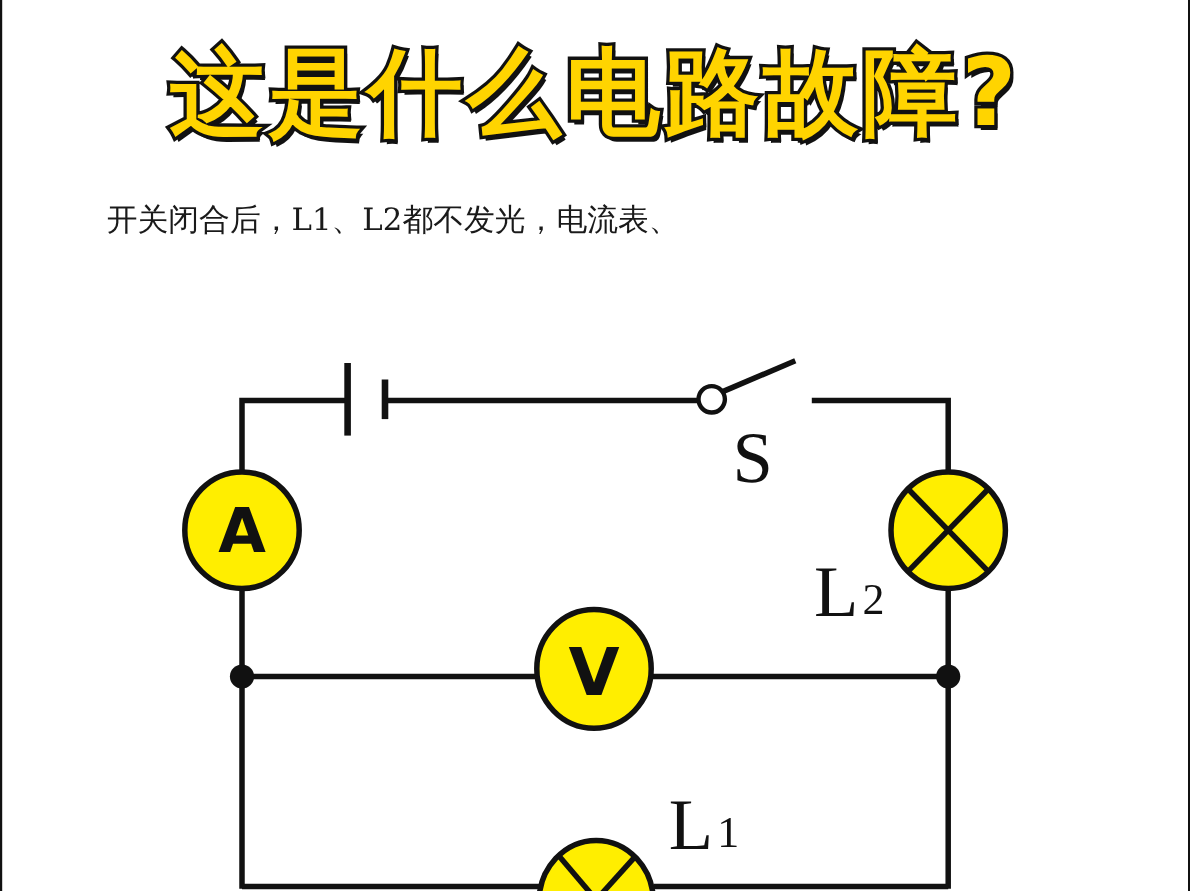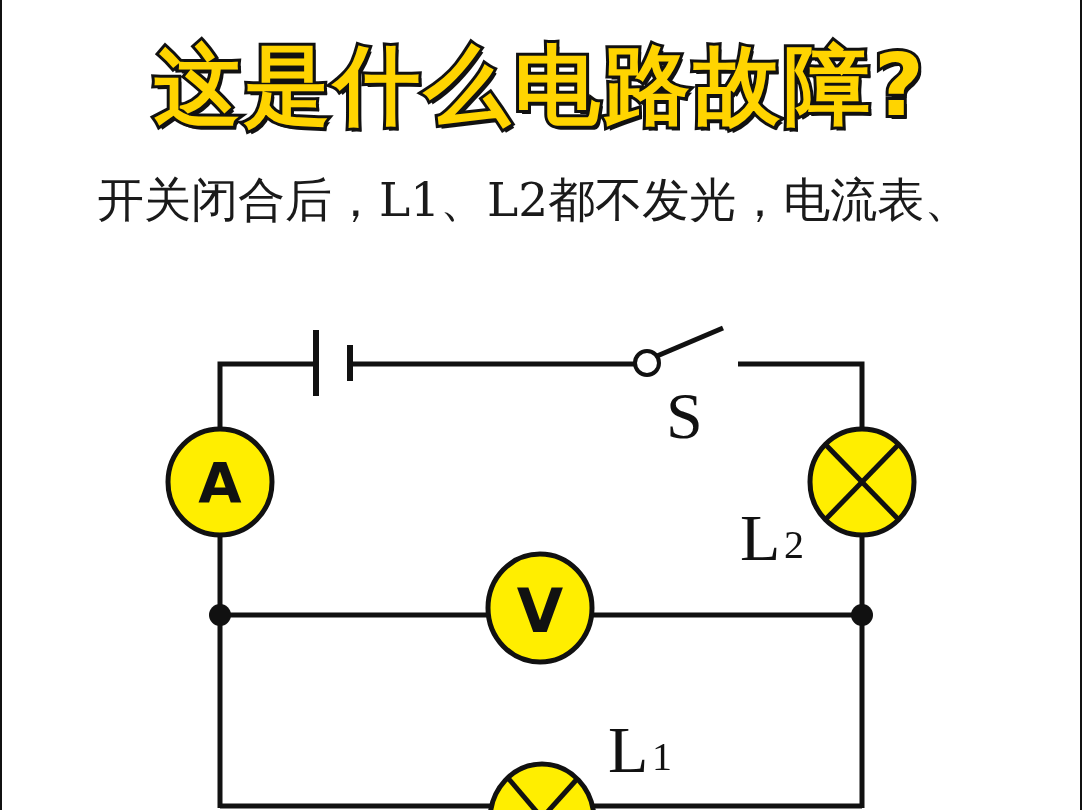--- a/index.html
+++ b/index.html
@@ -19,21 +19,21 @@
     font-size:86px; letter-spacing:4px; line-height:110px;
     color:#ffd400;
     -webkit-text-stroke: 6px #111;
     paint-order: stroke fill;
     text-shadow: 3px 4px 0 #111;
     margin-top: 12px;
   }
   .question {
     position:absolute; left:97px; top:166px; width:930px;
     font-family: "DejaVu Serif", serif;
-    font-size:47px; line-height:68px; color:#1a1a1a;
+    font-size:28px; line-height:68px; color:#1a1a1a;
   }
   .question .line { display:block; white-space:nowrap; }
   .diagram { position:absolute; left:0; top:0; width:1082px; height:810px; }
   .lbl { font-family: "Liberation Serif", "DejaVu Serif", serif; fill:#111; }
   .meter-letter { font-family: "DejaVu Sans", sans-serif; font-weight:bold; fill:#111; }
 </style>
 </head>
 <body>
 
 <div class="title">这是什么电路故障?</div>

